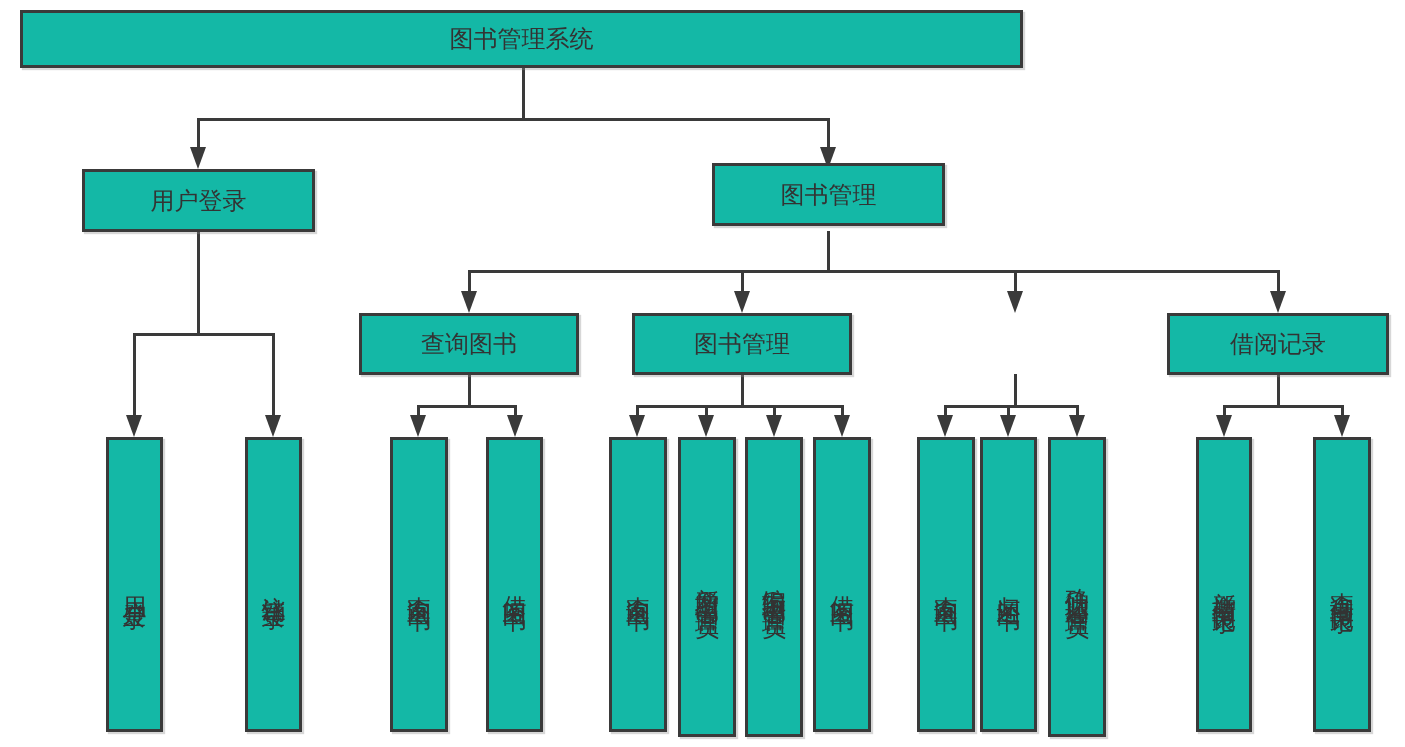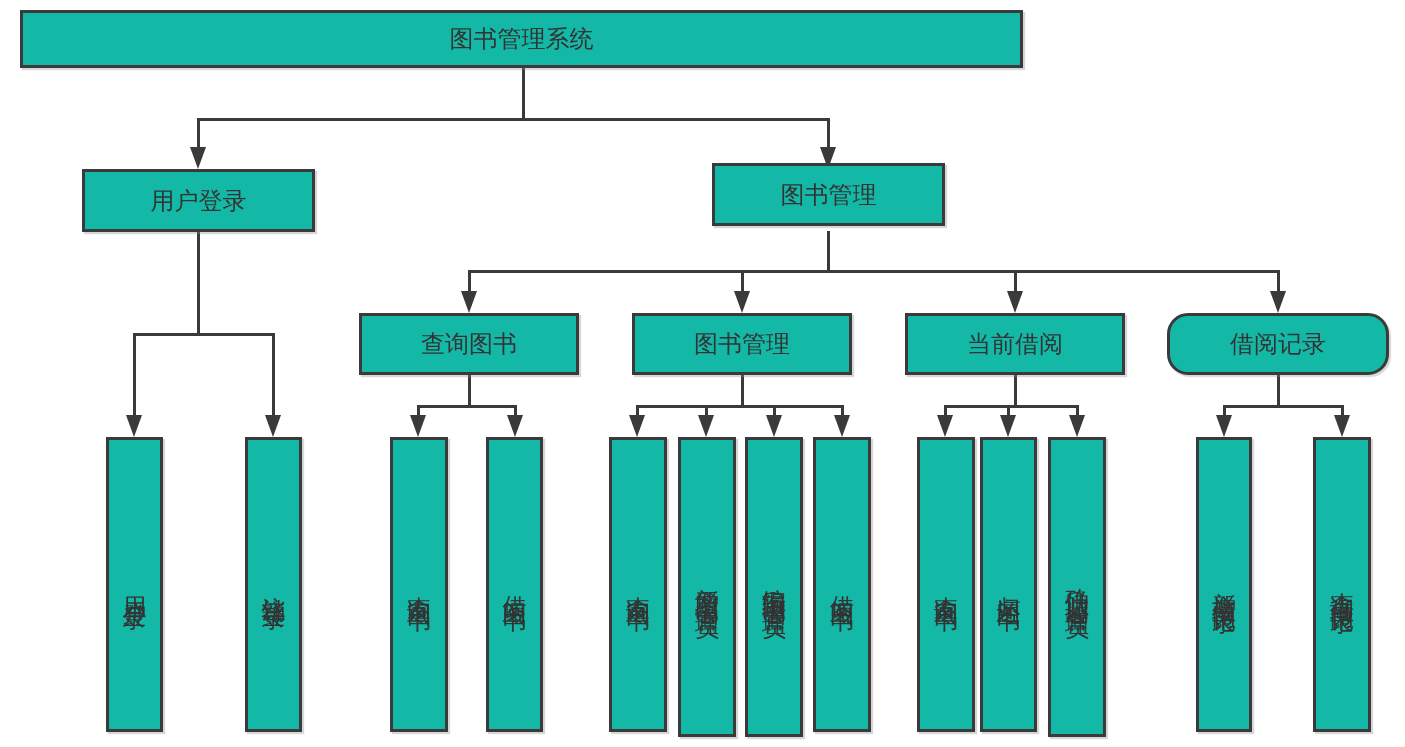--- a/index.html
+++ b/index.html
@@ -114,22 +114,21 @@
     <div class="arrow-head" style="left: 1069px; top: 415px;"></div>
     <div class="arrow-stem" style="left: 1222.5px; top: 406px; width: 3px; height: 9px;"></div>
     <div class="arrow-head" style="left: 1216px; top: 415px;"></div>
     <div class="arrow-stem" style="left: 1340.5px; top: 406px; width: 3px; height: 9px;"></div>
     <div class="arrow-head" style="left: 1334px; top: 415px;"></div>
     <div class="node" style="left: 20px; top: 10px; width: 1003px; height: 58px;">图书管理系统</div>
     <div class="node" style="left: 82px; top: 169px; width: 233px; height: 63px;">用户登录</div>
     <div class="node" style="left: 712px; top: 163px; width: 233px; height: 63px;">图书管理</div>
     <div class="node" style="left: 359px; top: 313px; width: 220px; height: 62px;">查询图书</div>
     <div class="node" style="left: 632px; top: 313px; width: 220px; height: 62px;">图书管理</div>
-    <div class="node" style="left: 905px; top: 313px; width: 220px; height: 62px;">当前借阅</div>
-    <div class="node" style="left: 1167px; top: 313px; width: 222px; height: 62px; border-radius: 21px;">借阅记录</div>
+    <div class="node" style="left: 1167px; top: 313px; width: 222px; height: 62px;">借阅记录</div>
     <div class="node vertical" style="left: 106px; top: 437px; width: 57px; height: 295px;">用户登录</div>
     <div class="node vertical" style="left: 245px; top: 437px; width: 57px; height: 295px;">注销登录</div>
     <div class="node vertical" style="left: 390px; top: 437px; width: 58px; height: 295px;">查询图书</div>
     <div class="node vertical" style="left: 486px; top: 437px; width: 57px; height: 295px;">借阅图书</div>
     <div class="node vertical" style="left: 609px; top: 437px; width: 58px; height: 295px;">查询图书</div>
     <div class="node vertical" style="left: 678px; top: 437px; width: 58px; height: 300px;">新增图书（管理员）</div>
     <div class="node vertical" style="left: 745px; top: 437px; width: 58px; height: 300px;">编辑图书（管理员）</div>
     <div class="node vertical" style="left: 813px; top: 437px; width: 58px; height: 295px;">借阅图书</div>
     <div class="node vertical" style="left: 917px; top: 437px; width: 58px; height: 295px;">查询图书</div>
     <div class="node vertical" style="left: 980px; top: 437px; width: 57px; height: 295px;">归还图书</div>

